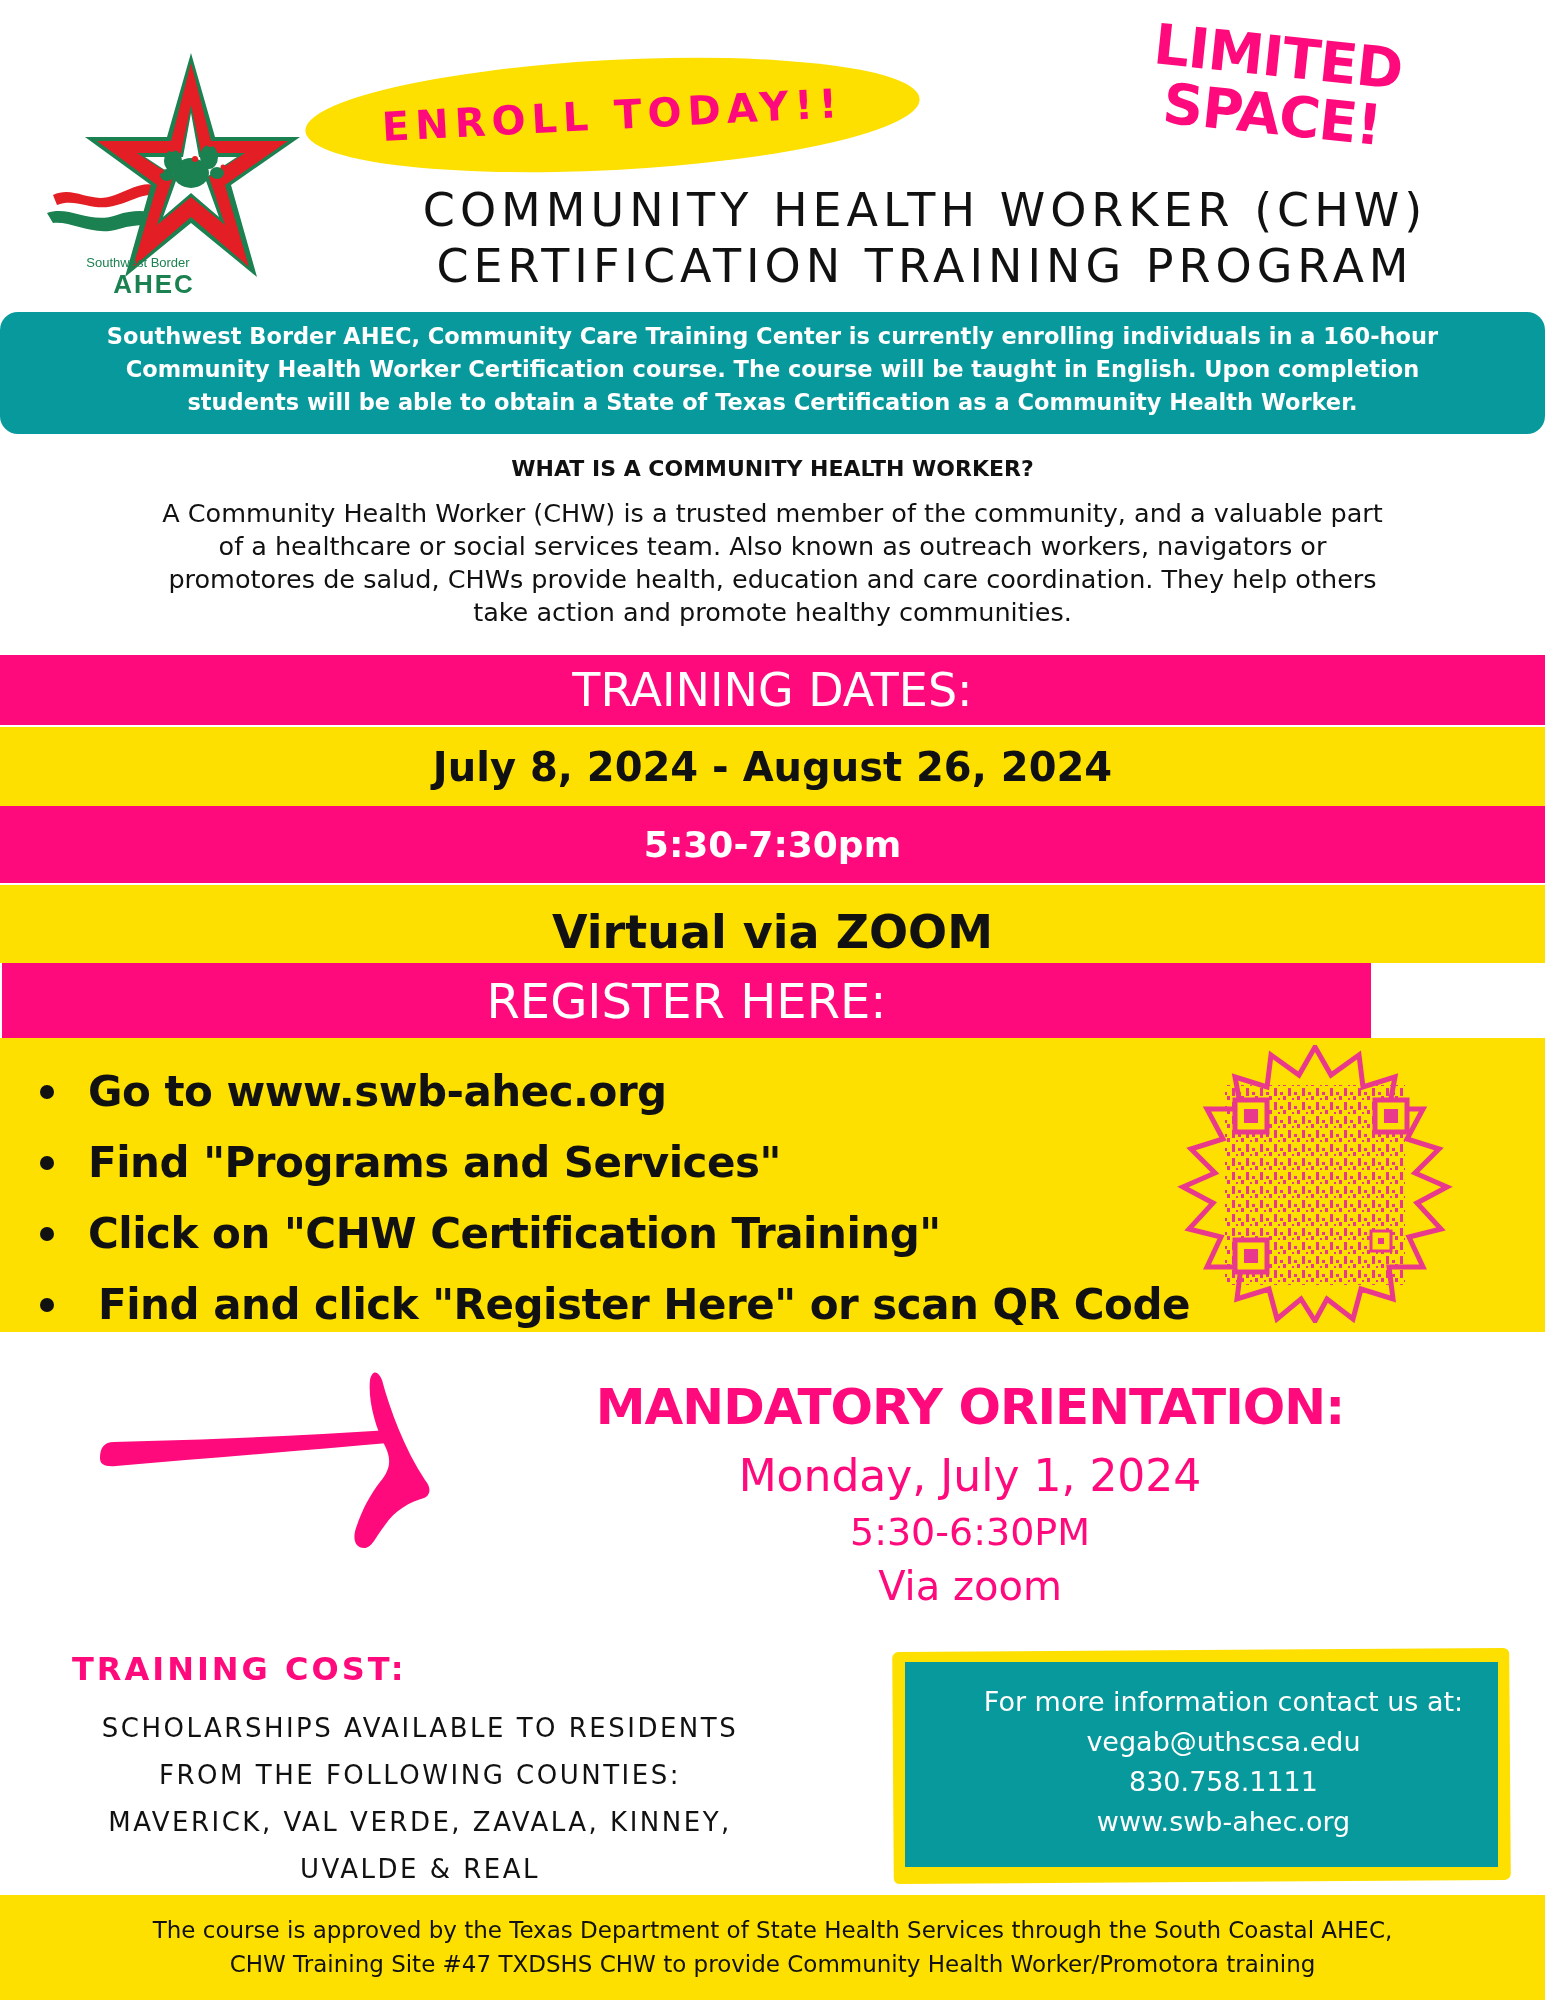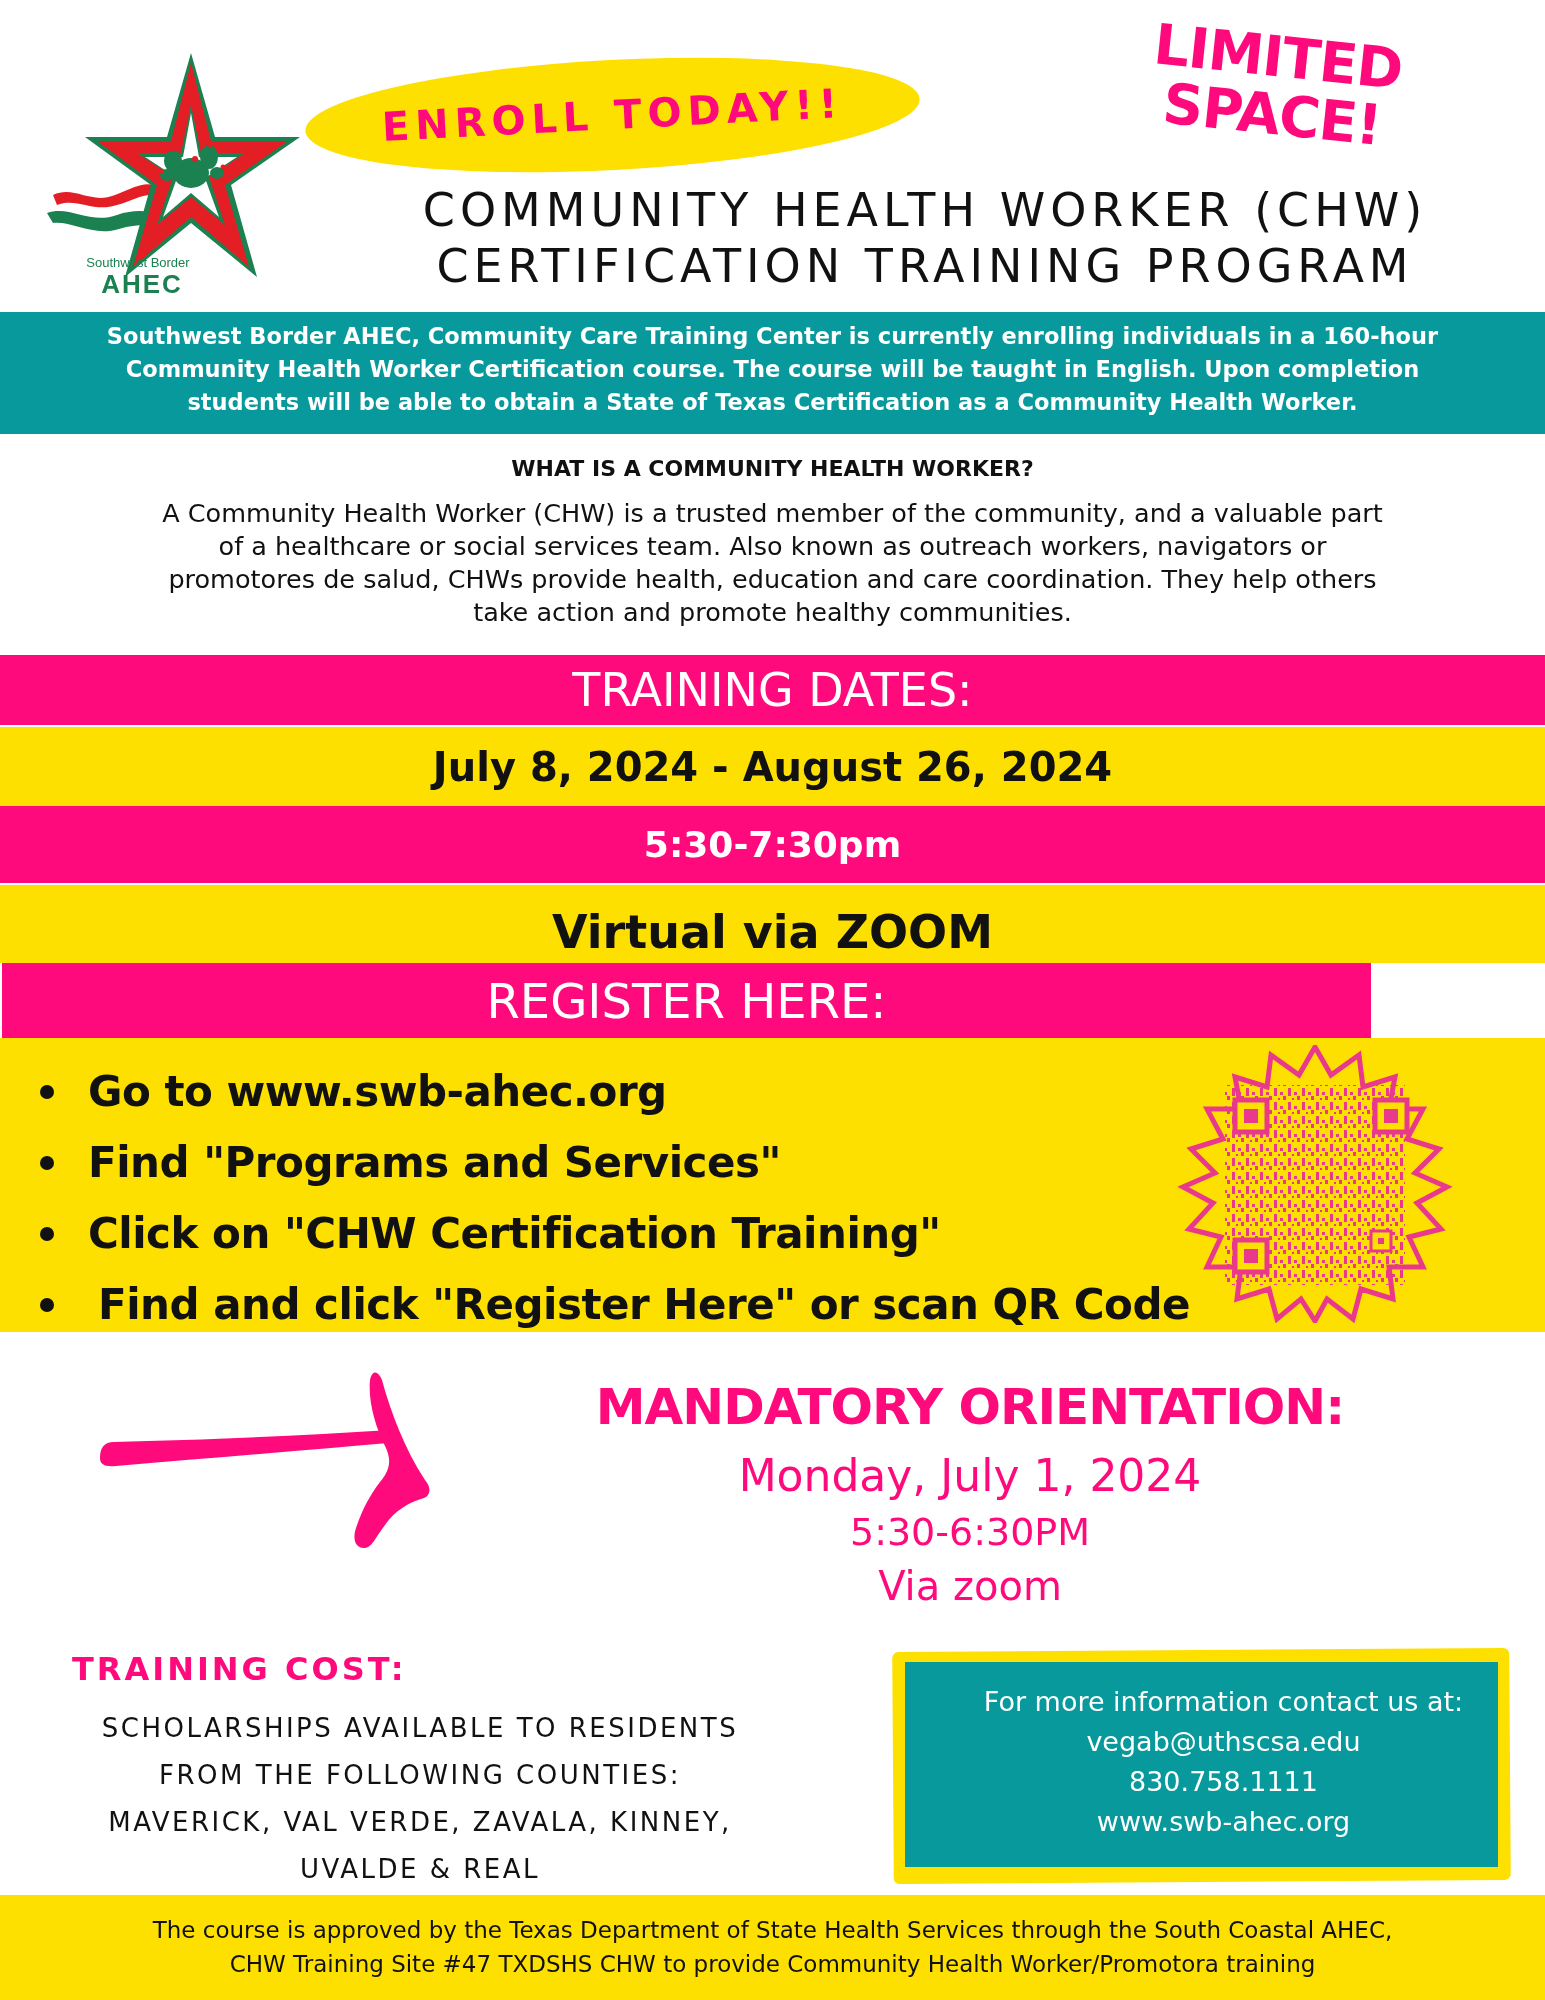--- a/index.html
+++ b/index.html
@@ -9,21 +9,21 @@
   .abs { position: absolute; }
 
   
   #logo { left: 45px; top: 45px; width: 260px; height: 260px; }
   #enroll-ellipse { left: 305px; top: 60px; width: 615px; height: 110px; background: #fde000; border-radius: 50%; transform: rotate(-3deg); }
   #enroll-text { left: 305px; top: 60px; width: 615px; height: 110px; display: flex; align-items: center; justify-content: center; color: #ff0a7c; font-family: "DejaVu Sans", sans-serif; font-weight: bold; font-size: 40px; letter-spacing: 6px; transform: rotate(-3deg); }
   #limited { left: 1125px; top: 28px; width: 300px; color: #ff0a7c; font-family: "DejaVu Sans", sans-serif; font-weight: bold; font-size: 56px; line-height: 58px; text-align: center; transform: rotate(6deg); letter-spacing: -1px; }
   #title { left: 340px; top: 182px; width: 1170px; text-align: center; font-family: "DejaVu Sans", sans-serif; font-size: 46px; line-height: 56px; letter-spacing: 5px; color: #111; }
 
   
-  #intro { left: 0; top: 312px; width: 1545px; height: 122px; background: #07999b; color: #fff; font-family: "DejaVu Sans", sans-serif; font-weight: bold; font-size: 22.5px; line-height: 33px; text-align: center; padding: 8px 12px 0 12px; }
+  #intro { left: 0; top: 312px; width: 1545px; height: 122px; background: #07999b; color: #fff; font-family: "DejaVu Sans", sans-serif; font-weight: bold; font-size: 22.5px; line-height: 33px; text-align: center; padding: 8px 12px 0 12px; border-radius: 18px; }
 
   #what-h { left: 0; top: 448px; width: 1545px; text-align: center; font-family: "DejaVu Sans", sans-serif; font-weight: bold; font-size: 22px; color: #111; margin-top: 8px; }
   #what-p { left: 10px; top: 497px; width: 1525px; text-align: center; font-family: "DejaVu Sans", sans-serif; font-size: 25.5px; line-height: 33px; color: #111; }
 
   
   .band { left: 0; width: 1545px; display: flex; align-items: center; justify-content: center; font-family: "DejaVu Sans", sans-serif; }
   .pink { background: #ff0a7c; color: #fff; }
   .yellow { background: #fde000; color: #111; }
   #b-dates-h { top: 655px; height: 70px; font-size: 46px; }
   #b-dates { top: 727px; height: 79px; font-size: 40px; font-weight: bold; }
@@ -78,21 +78,21 @@
     <ellipse cx="164" cy="112" rx="9" ry="12" fill="#1b8150"></ellipse>
     <ellipse cx="122" cy="130" rx="7" ry="6" fill="#1b8150"></ellipse>
     <ellipse cx="172" cy="128" rx="7" ry="6" fill="#1b8150"></ellipse>
     <circle cx="127" cy="104" r="3" fill="#e31e24"></circle>
     <circle cx="165" cy="99" r="3" fill="#e31e24"></circle>
     <circle cx="150" cy="114" r="3" fill="#e31e24"></circle>
     <circle cx="178" cy="122" r="2.5" fill="#e31e24"></circle>
     <circle cx="116" cy="126" r="2.5" fill="#e31e24"></circle>
   </svg>
   <div style="position:absolute;left:0;top:210px;width:186px;text-align:center;color:#1b8150;font-family:'Liberation Sans',sans-serif;font-size:13px;">Southwest Border</div>
-  <div style="position:absolute;left:4px;top:224px;width:186px;text-align:center;color:#1b8150;font-family:'Liberation Sans',sans-serif;font-weight:bold;font-size:26px;letter-spacing:2px;">AHEC</div>
+  <div style="position:absolute;left:16px;top:224px;width:186px;text-align:center;color:#1b8150;font-family:'Liberation Sans',sans-serif;font-weight:bold;font-size:26px;letter-spacing:2px;">AHEC</div>
 </div>
 
 <div id="enroll-ellipse" class="abs"></div>
 <div id="enroll-text" class="abs">ENROLL TODAY!!</div>
 
 <div id="limited" class="abs">
   <div>LIMITED</div>
   <div>SPACE!</div>
 </div>
 

